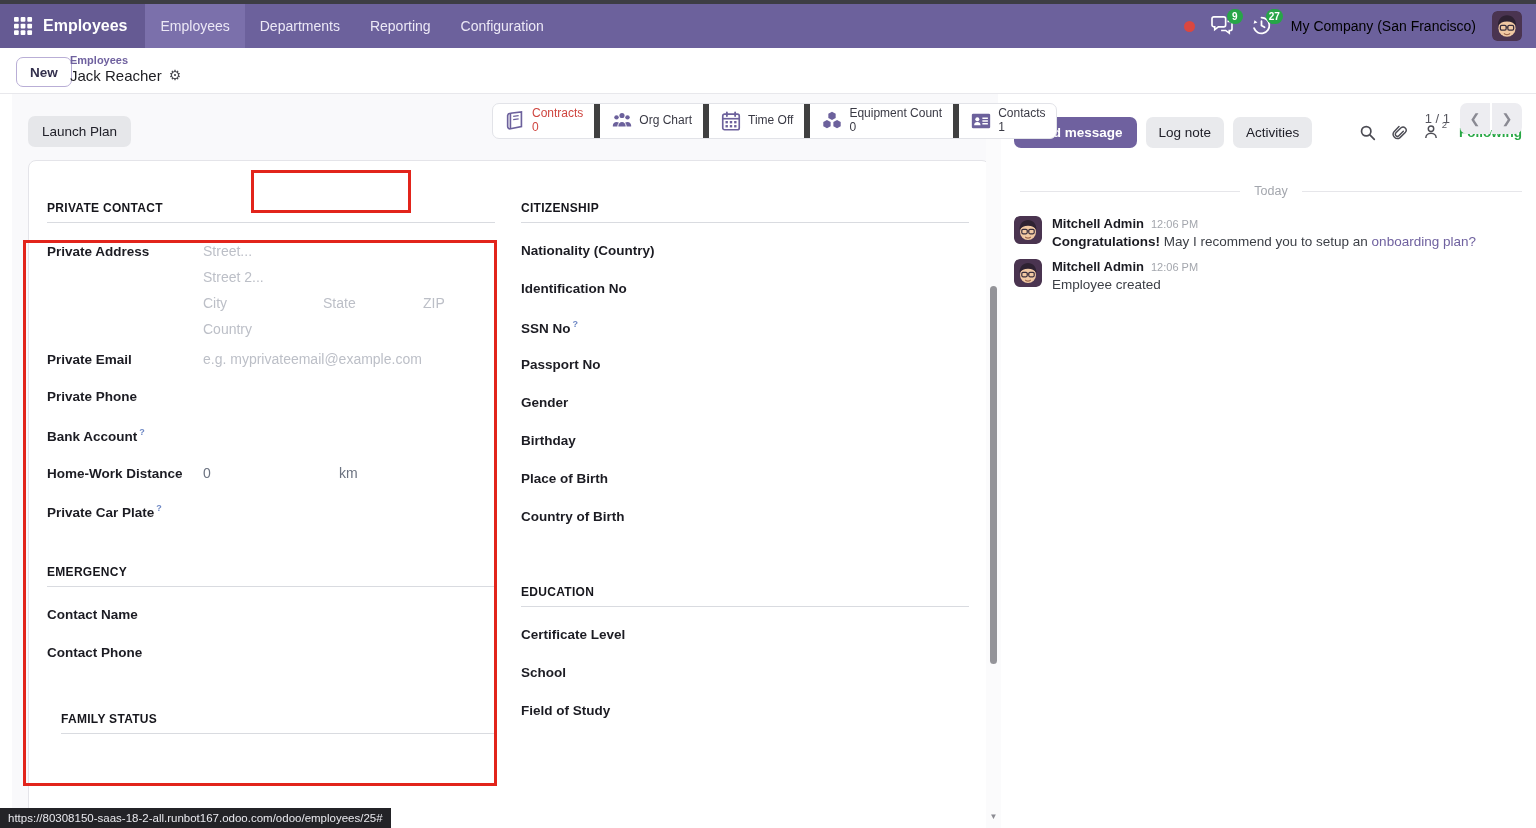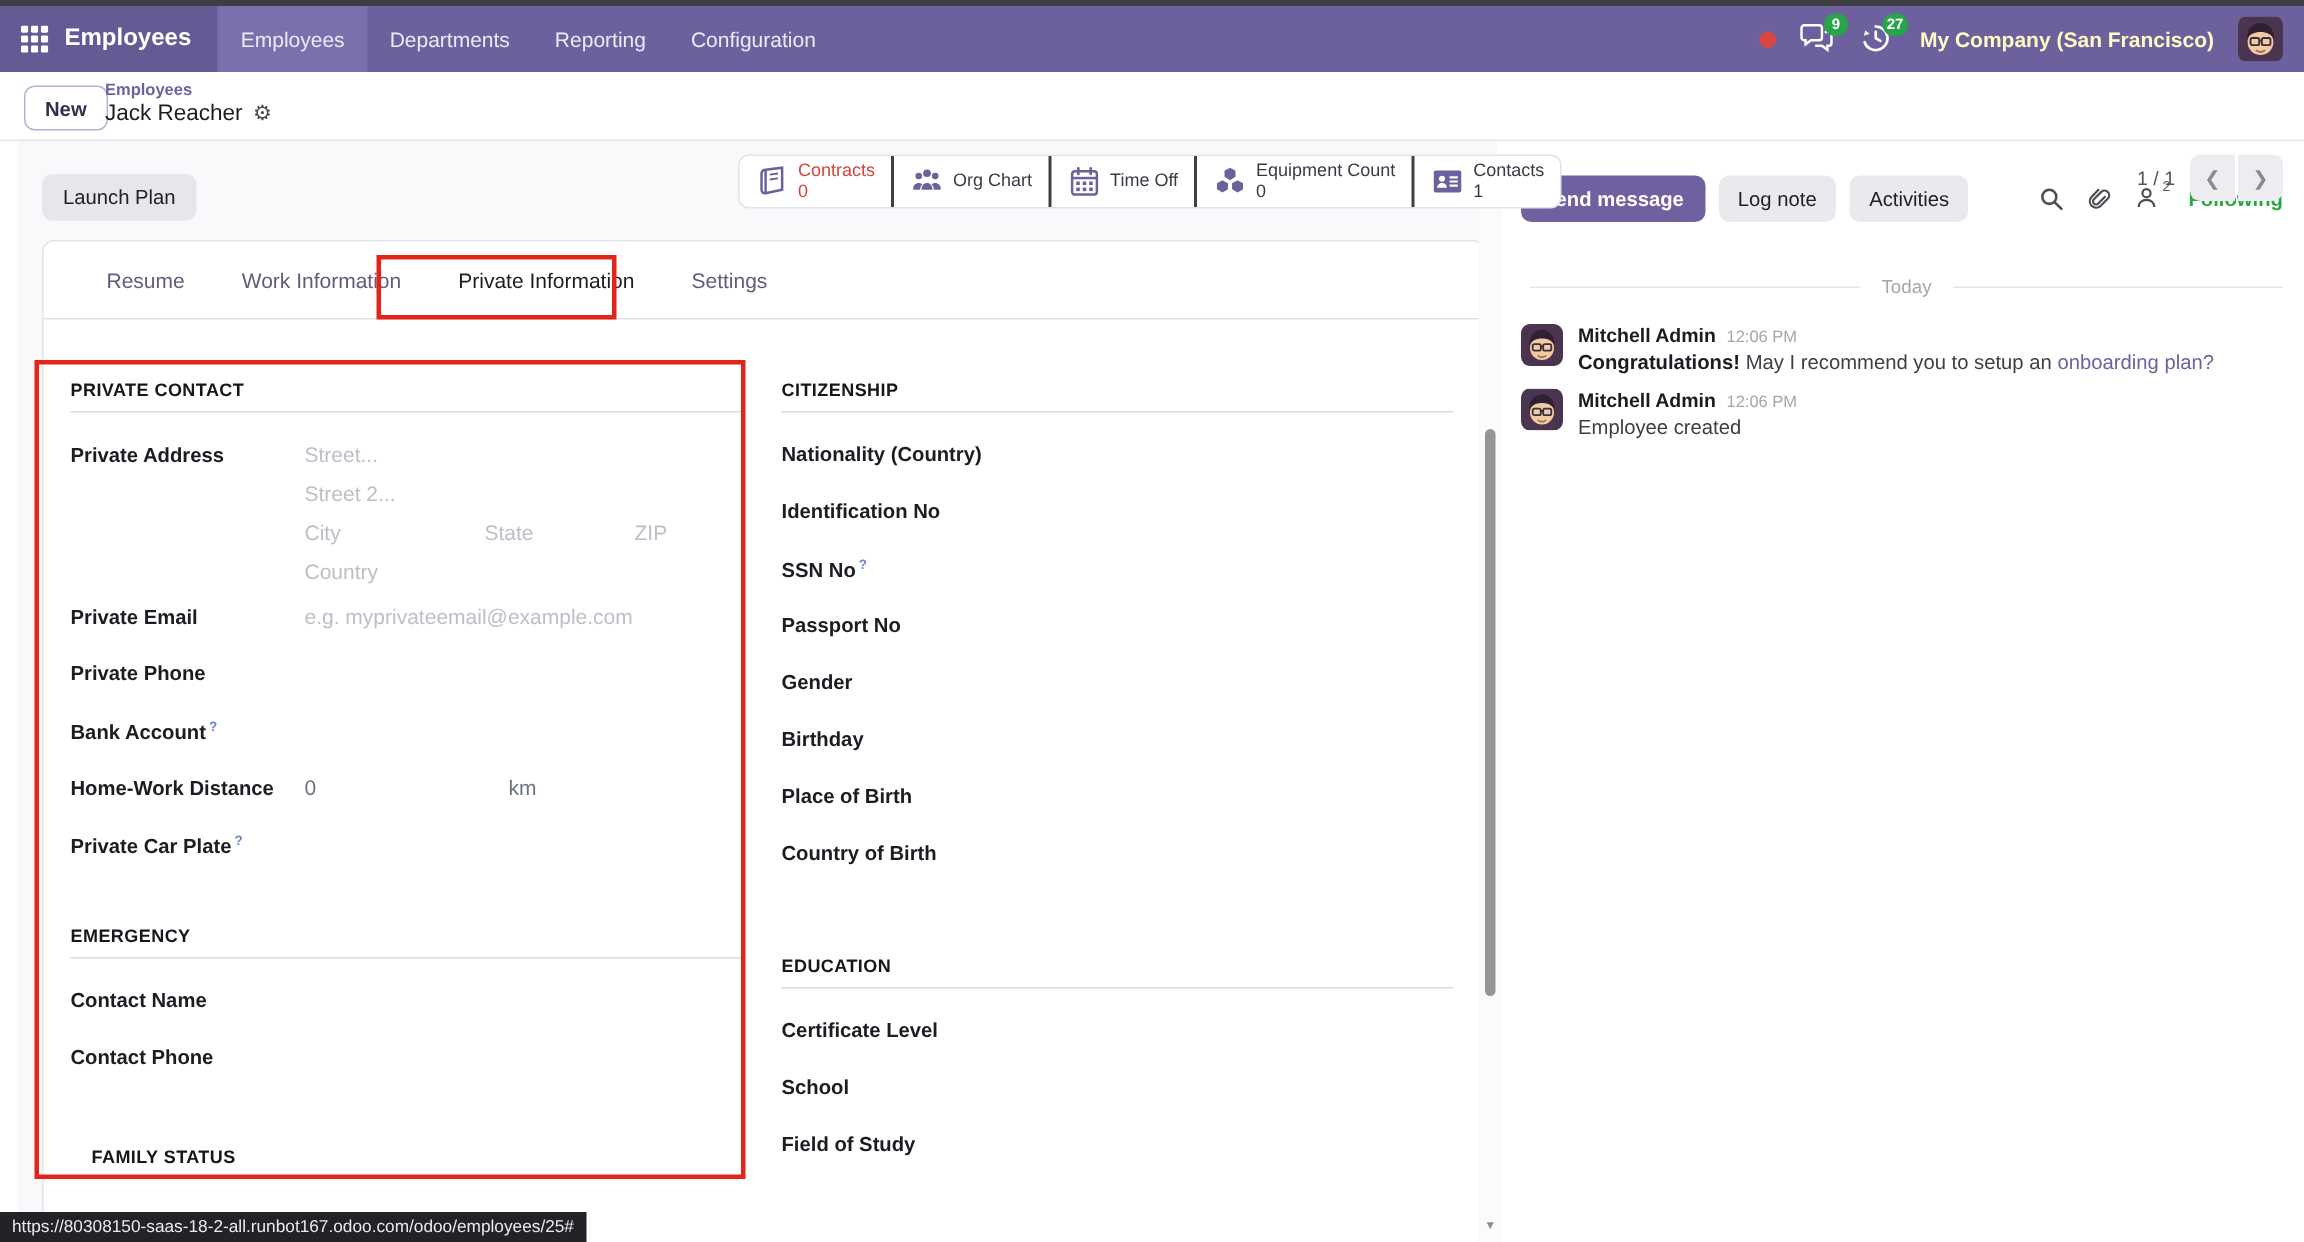--- a/index.html
+++ b/index.html
@@ -14,34 +14,34 @@
   .brand-zone { display:flex; align-items:center; gap:10px; background:#655a93; height:100%; padding:0 18px 0 14px; }
   .brand-title { font-size:16px; font-weight:700; color:#fff; }
   .apps-grid { width:19px; height:19px; cursor:pointer; }
   .nav-menu { display:flex; height:100%; }
   .nav-item { display:flex; align-items:center; padding:0 15px; font-size:14px; color:#ece8f6; cursor:pointer; }
   .nav-item.active { background:#7b70ab; }
   .nav-right { margin-left:auto; display:flex; align-items:center; gap:16px; padding-right:14px; }
   .red-dot { width:11px; height:11px; border-radius:50%; background:#db4740; }
   .nav-icon-wrap { position:relative; width:24px; height:22px; cursor:pointer; }
   .nav-badge { position:absolute; top:-6px; right:-8px; background:#27a548; color:#fff; font-size:10px; font-weight:700; border-radius:9px; min-width:16px; height:15px; line-height:15px; text-align:center; padding:0 3px; }
-  .company-name { font-size:14px; color:#fef9c3;font-weight:bold; }
+  .company-name { font-size:14px; color:#000000; }
   .nav-avatar { width:30px; height:30px; border-radius:5px; overflow:hidden; cursor:pointer; }
 
   
   .control-panel { position:absolute; top:48px; left:0; width:100%; height:46px; background:#fff; border-bottom:1px solid #e8e8ec; z-index:3; }
   .btn-new { position:absolute; left:16px; top:9px; height:30px; padding:0 13px; background:#fff; border:1px solid #b9aed6; border-radius:7px; color:#33304d; font-size:13.5px; font-weight:600; cursor:pointer; }
   .breadcrumb-block { position:absolute; left:70px; top:6px; line-height:1.15; }
   .breadcrumb-parent { font-size:11px; color:#6f619f; font-weight:600; cursor:pointer; }
   .record-line { display:flex; align-items:center; gap:7px; }
   .record-name { font-size:15px; color:#1d1d22; }
   .gear-glyph { font-size:14px; color:#4a4a50; cursor:pointer; }
 
   .stat-group { position:absolute; left:492px; top:55px; display:flex; border:1px solid #e2e3e8; border-radius:7px; background:#fff; height:36px; }
-  .stat-btn { display:flex; align-items:center; gap:6px; padding:0 11px; border-right:2px solid #404040; cursor:pointer; }
+  .stat-btn { display:flex; align-items:center; gap:6px; padding:0 11px; border-right:6px solid #404040; cursor:pointer; }
   .stat-btn:last-child { border-right:none; }
   .stat-txt { display:flex; flex-direction:column; line-height:1.15; }
   .stat-label { font-size:12px; color:#3a3a45; white-space:nowrap; }
   .stat-value { font-size:12px; color:#3a3a45; }
   .stat-btn.alert .stat-label, .stat-btn.alert .stat-value { color:#cf4640; }
   .stat-icon { width:22px; height:22px; flex:none; }
 
   .pager-zone { position:absolute; right:14px; top:55px; display:flex; align-items:center; gap:10px; }
   .pager-count { font-size:13px; color:#55555e; }
   .pager-btn { width:30px; height:31px; background:#ededf1; border-radius:7px; border:none; color:#8a8a93; font-size:13px; cursor:pointer; }
@@ -254,26 +254,20 @@
     <span class="pager-count">1 / 1</span>
     <button class="pager-btn prev">❮</button>
     <button class="pager-btn next">❯</button>
   </div>
 </div>
 
 <div class="content-region">
   <button class="btn-launch">Launch Plan</button>
 
   <div class="sheet">
-    <div class="tabs-row">
-      <span class="tab">Resume</span>
-      <span class="tab">Work Information</span>
-      <span class="tab active">Private Information</span>
-      <span class="tab">Settings</span>
-    </div>
 
     <div class="form-grid">
 
       <div>
         <div class="o-section-title">PRIVATE CONTACT</div>
 
         <div class="field-row" style="margin-bottom:14px;">
           <span class="field-label">Private Address</span>
           <div class="addr-stack">
             <span class="field-value placeholder">Street...</span>

